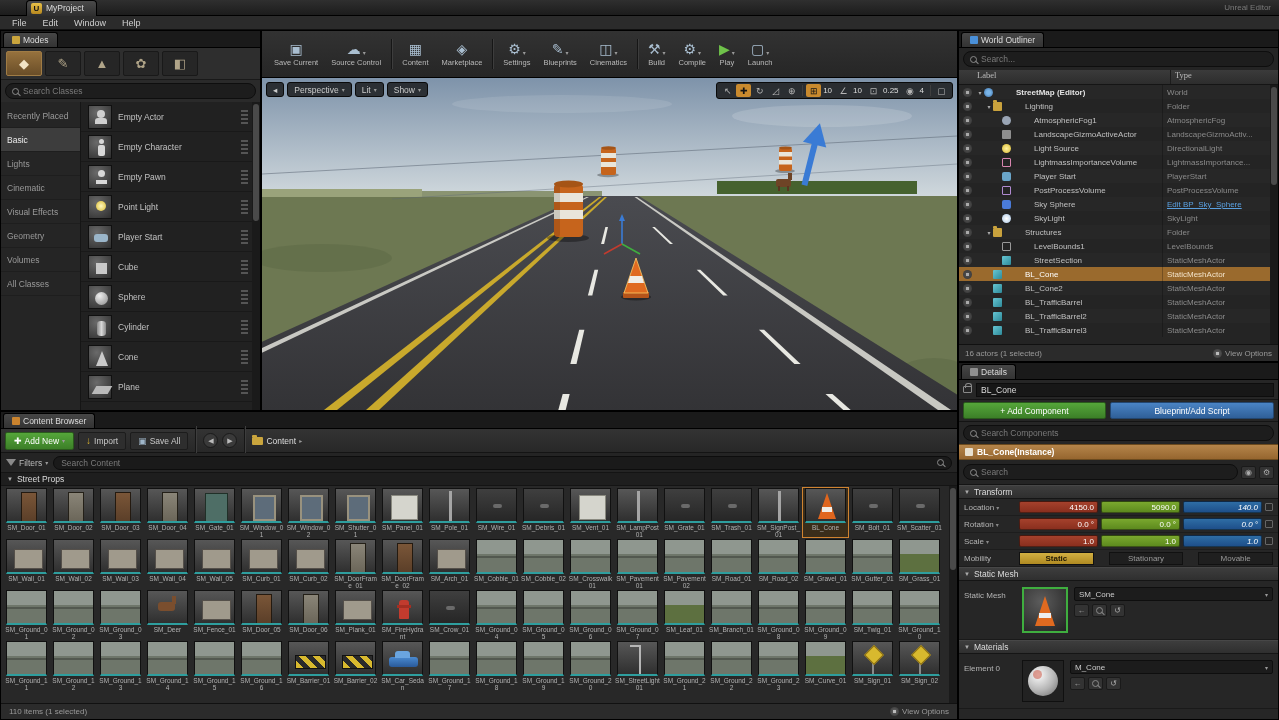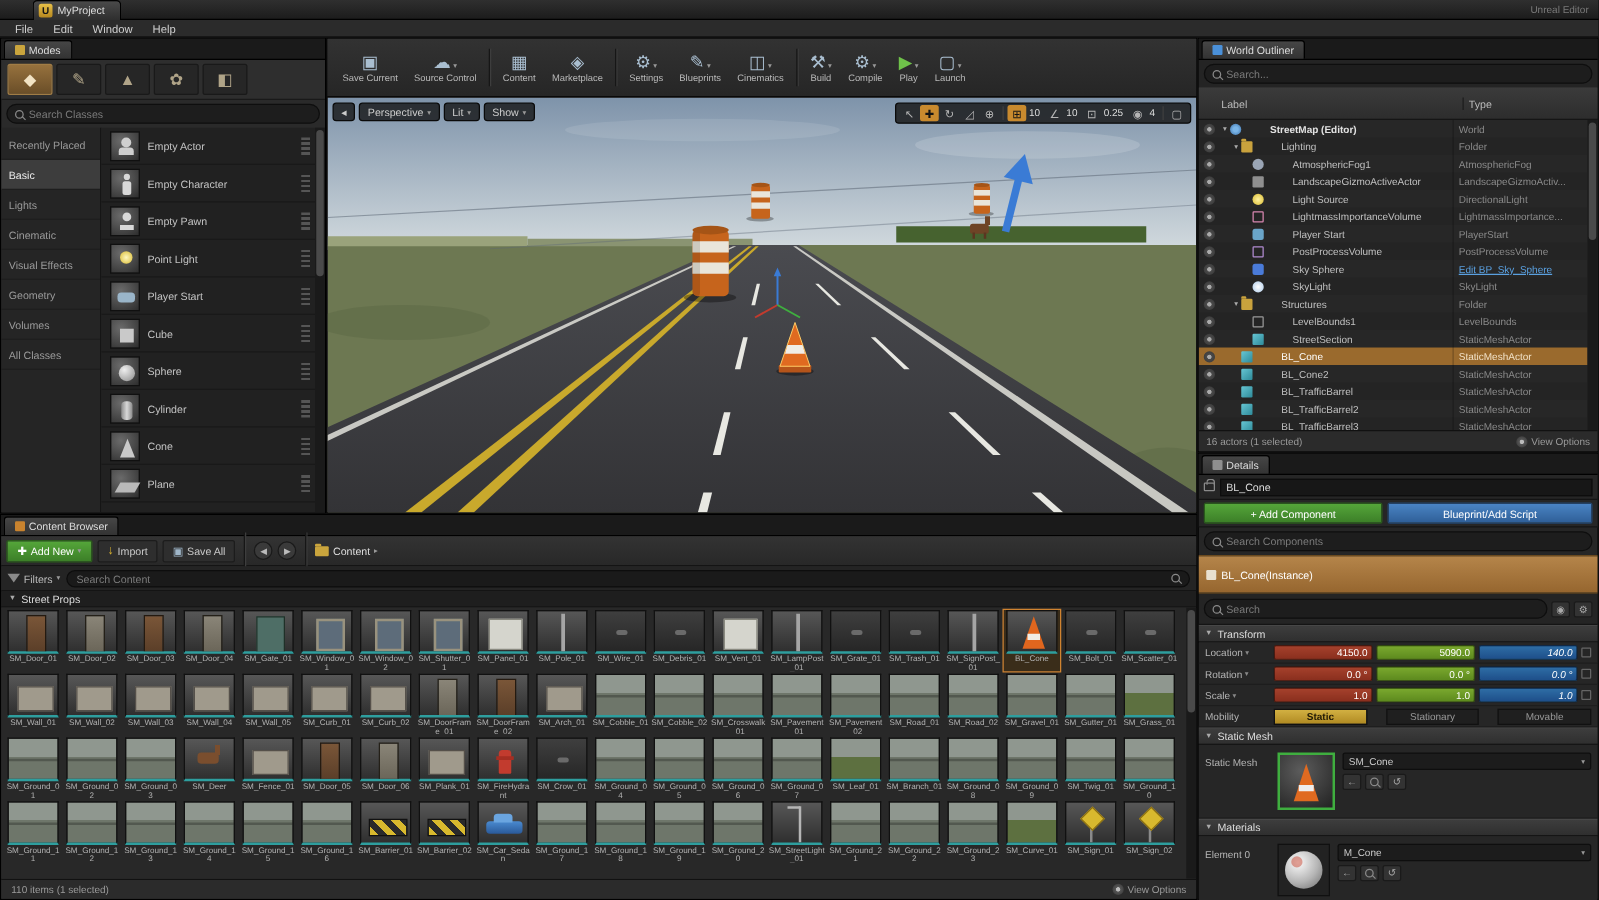--- a/index.html
+++ b/index.html
@@ -76,21 +76,21 @@
   .vp-caret{font-size:6px;color:#999;}
   .vp-topright{position:absolute;right:4px;top:4px;display:flex;gap:1px;align-items:center;background:rgba(22,22,22,.82);border:1px solid #0a0a0a;border-radius:3px;padding:1px 3px;}
   .vt-btn{min-width:15px;height:13px;display:flex;align-items:center;justify-content:center;color:#b5b5b5;font-size:9px;padding:0 2px;border-radius:2px;}
   .vt-btn.active{background:#c98a2e;color:#151515;}
   .vt-val{font-size:8px;color:#ddd;padding:0 3px 0 1px;}
   .vt-sep{width:1px;height:11px;background:#3f3f3f;margin:0 2px;}
 
   
   .outliner{left:958px;top:30px;width:321px;height:332px;}
   .ol-searchwrap{background:#242424;padding:1px 3px;flex:0 0 auto;}
-  .ol-colhead{height:26px;background:linear-gradient(#3b3b3b,#2d2d2d);border-bottom:1px solid #151515;display:flex;align-items:center;font-size:8.5px;color:#bbb;flex:0 0 auto;}
+  .ol-colhead{height:15px;background:linear-gradient(#3b3b3b,#2d2d2d);border-bottom:1px solid #151515;display:flex;font-size:8.5px;color:#bbb;flex:0 0 auto;font-family:Liberation Serif, serif;}
   .ol-colhead .c1{flex:1;padding-left:18px;}
   .ol-colhead .c2{width:108px;border-left:1px solid #1c1c1c;padding-left:4px;}
   .ol-list{flex:1;overflow:hidden;background:#242424;position:relative;padding-right:8px;}
   .ol-row{height:14px;display:flex;align-items:center;font-size:8px;color:#c0c0c0;}
   .ol-row:nth-child(even){background:#272727;}
   .ol-row.selected{background:#9a6a2d;color:#fff;}
   .ol-eye{width:9px;height:9px;border-radius:50%;background:radial-gradient(circle,#aaa 1.5px,#4a4a4a 2px,#333);margin:0 4px;flex:0 0 auto;}
   .ol-exp{width:8px;font-size:6px;color:#aaa;text-align:center;flex:0 0 auto;}
   .ol-ico{width:9px;height:9px;margin-right:3px;border-radius:1px;flex:0 0 auto;position:relative;}
   .oi-world{background:radial-gradient(circle,#7ab5e8 30%,#3a6ea5);border-radius:50%;}
@@ -118,21 +118,21 @@
 
   
   .details{left:958px;top:362px;width:321px;height:358px;background:#262626;}
   .dname-row{height:20px;display:flex;align-items:center;gap:4px;padding:2px 4px;background:#262626;border-bottom:1px solid #141414;flex:0 0 auto;}
   .dlock{width:9px;height:7px;border:1px solid #8a8a8a;border-radius:1px;position:relative;flex:0 0 auto;}
   .dlock::before{content:"";position:absolute;left:1px;top:-4px;width:5px;height:4px;border:1px solid #8a8a8a;border-bottom:none;border-radius:3px 3px 0 0;}
   .dname-input{flex:1;height:14px;background:#171717;border:1px solid #0d0d0d;color:#ddd;display:flex;align-items:center;padding:0 4px;font-size:8.5px;}
   .dbtn-row{height:22px;display:flex;gap:4px;padding:2px 4px;background:#262626;border-bottom:1px solid #141414;flex:0 0 auto;}
   .btn-green{flex:1;background:linear-gradient(#55a63a,#3c7f28);border:1px solid #2a5a1c;border-radius:2px;color:#fff;display:flex;align-items:center;justify-content:center;font-size:8.5px;}
   .btn-blue{flex:1.15;background:linear-gradient(#4a84c4,#2f5f98);border:1px solid #23466f;border-radius:2px;color:#fff;display:flex;align-items:center;justify-content:center;font-size:8.5px;}
-  .comp-row{height:31px;background:linear-gradient(#b5854a,#96662f);color:#fff;display:flex;align-items:center;padding:0 6px;font-size:8.5px;gap:4px;border-top:1px solid #6b4a1e;border-bottom:1px solid #6b4a1e;flex:0 0 auto;}
+  .comp-row{height:16px;background:linear-gradient(#b5854a,#96662f);color:#fff;display:flex;align-items:center;padding:0 6px;font-size:8.5px;gap:4px;border-top:1px solid #6b4a1e;border-bottom:1px solid #6b4a1e;flex:0 0 auto;font-weight:bold;}
   .comp-ico{width:8px;height:8px;background:#e8e0d0;border-radius:1px;}
   .dsearch-row{height:20px;display:flex;align-items:center;gap:3px;padding:12px 4px;background:#242424;border-bottom:1px solid #141414;flex:0 0 auto;}
   .mi{width:15px;height:13px;background:#333;border:1px solid #1a1a1a;border-radius:2px;color:#aaa;font-size:8px;display:flex;align-items:center;justify-content:center;flex:0 0 auto;}
   .sec-head{height:14px;background:linear-gradient(#3d3d3d,#2f2f2f);border-top:1px solid #474747;border-bottom:1px solid #151515;display:flex;align-items:center;padding:0 5px;gap:4px;font-size:8.5px;color:#ddd;flex:0 0 auto;}
   .sec-caret{font-size:6px;color:#aaa;}
   .dt-row{height:17px;display:flex;align-items:center;padding:0 5px;gap:3px;border-bottom:1px solid #1d1d1d;background:#262626;flex:0 0 auto;}
   .dt-label{width:52px;color:#b5b5b5;font-size:8px;display:flex;gap:2px;align-items:center;flex:0 0 auto;}
   .mini-caret{font-style:normal;font-size:6px;color:#888;}
   .dt-fields{flex:1;display:flex;gap:3px;}
   .dt-field{flex:1;height:12px;border-radius:2px;color:#fff;font-size:8px;display:flex;align-items:center;justify-content:flex-end;padding:0 3px;border:1px solid rgba(0,0,0,.5);}

